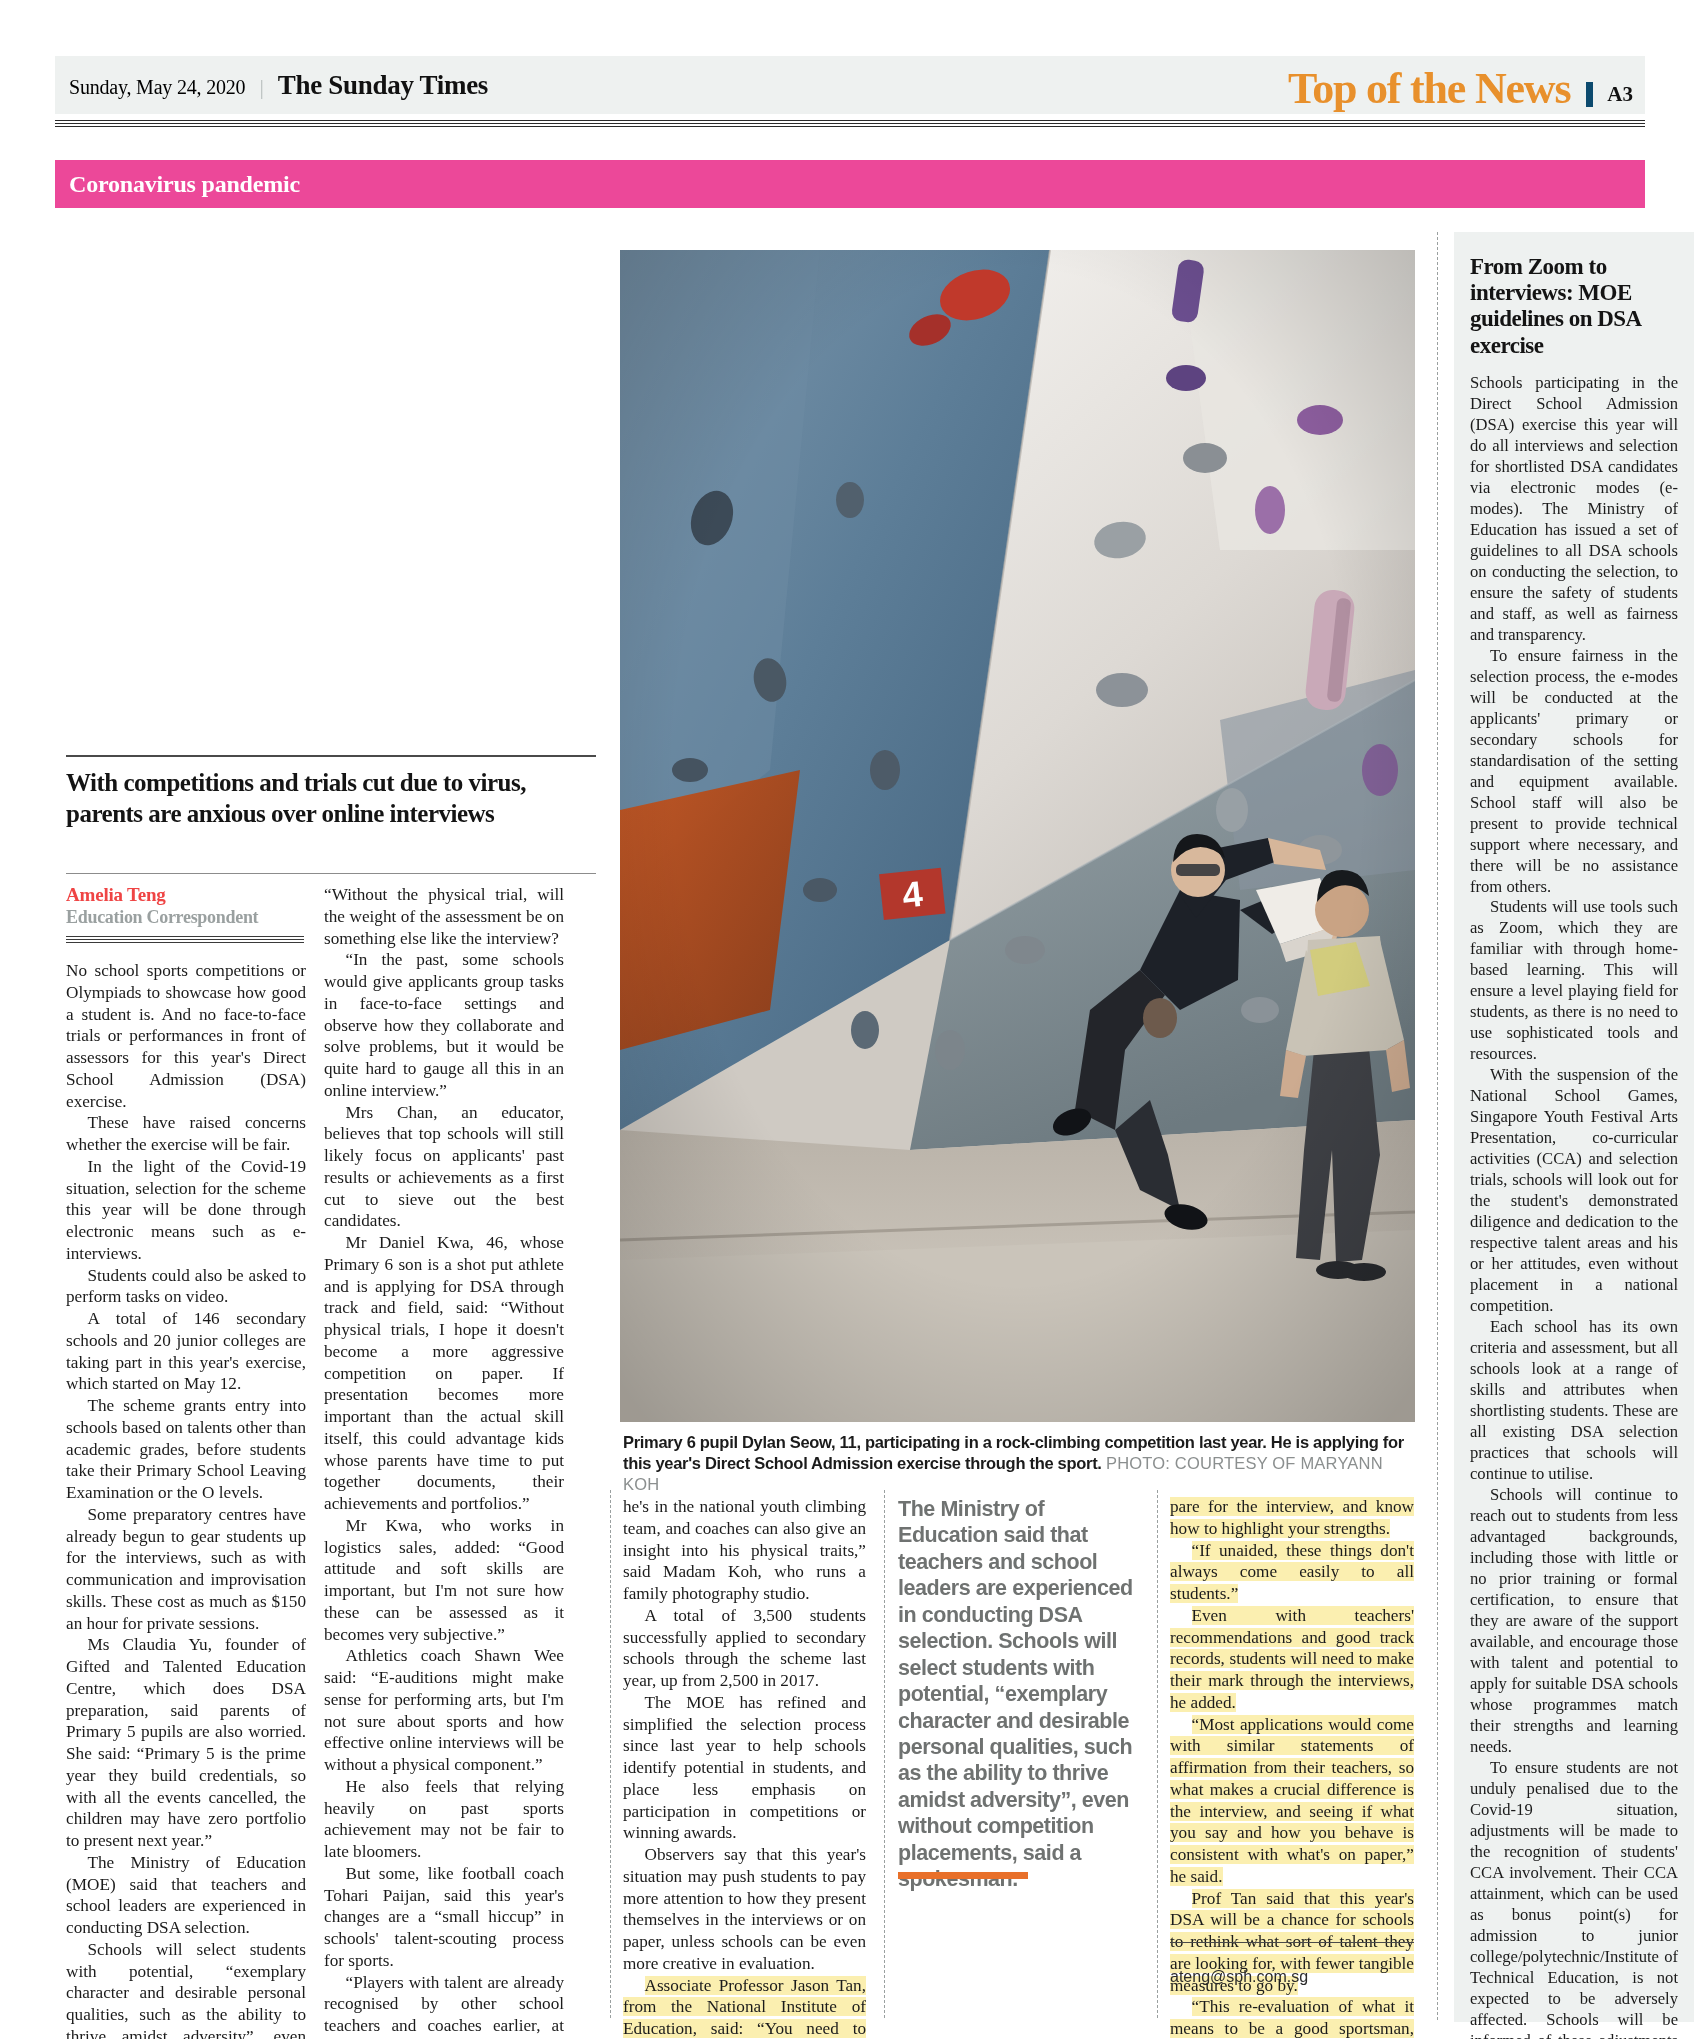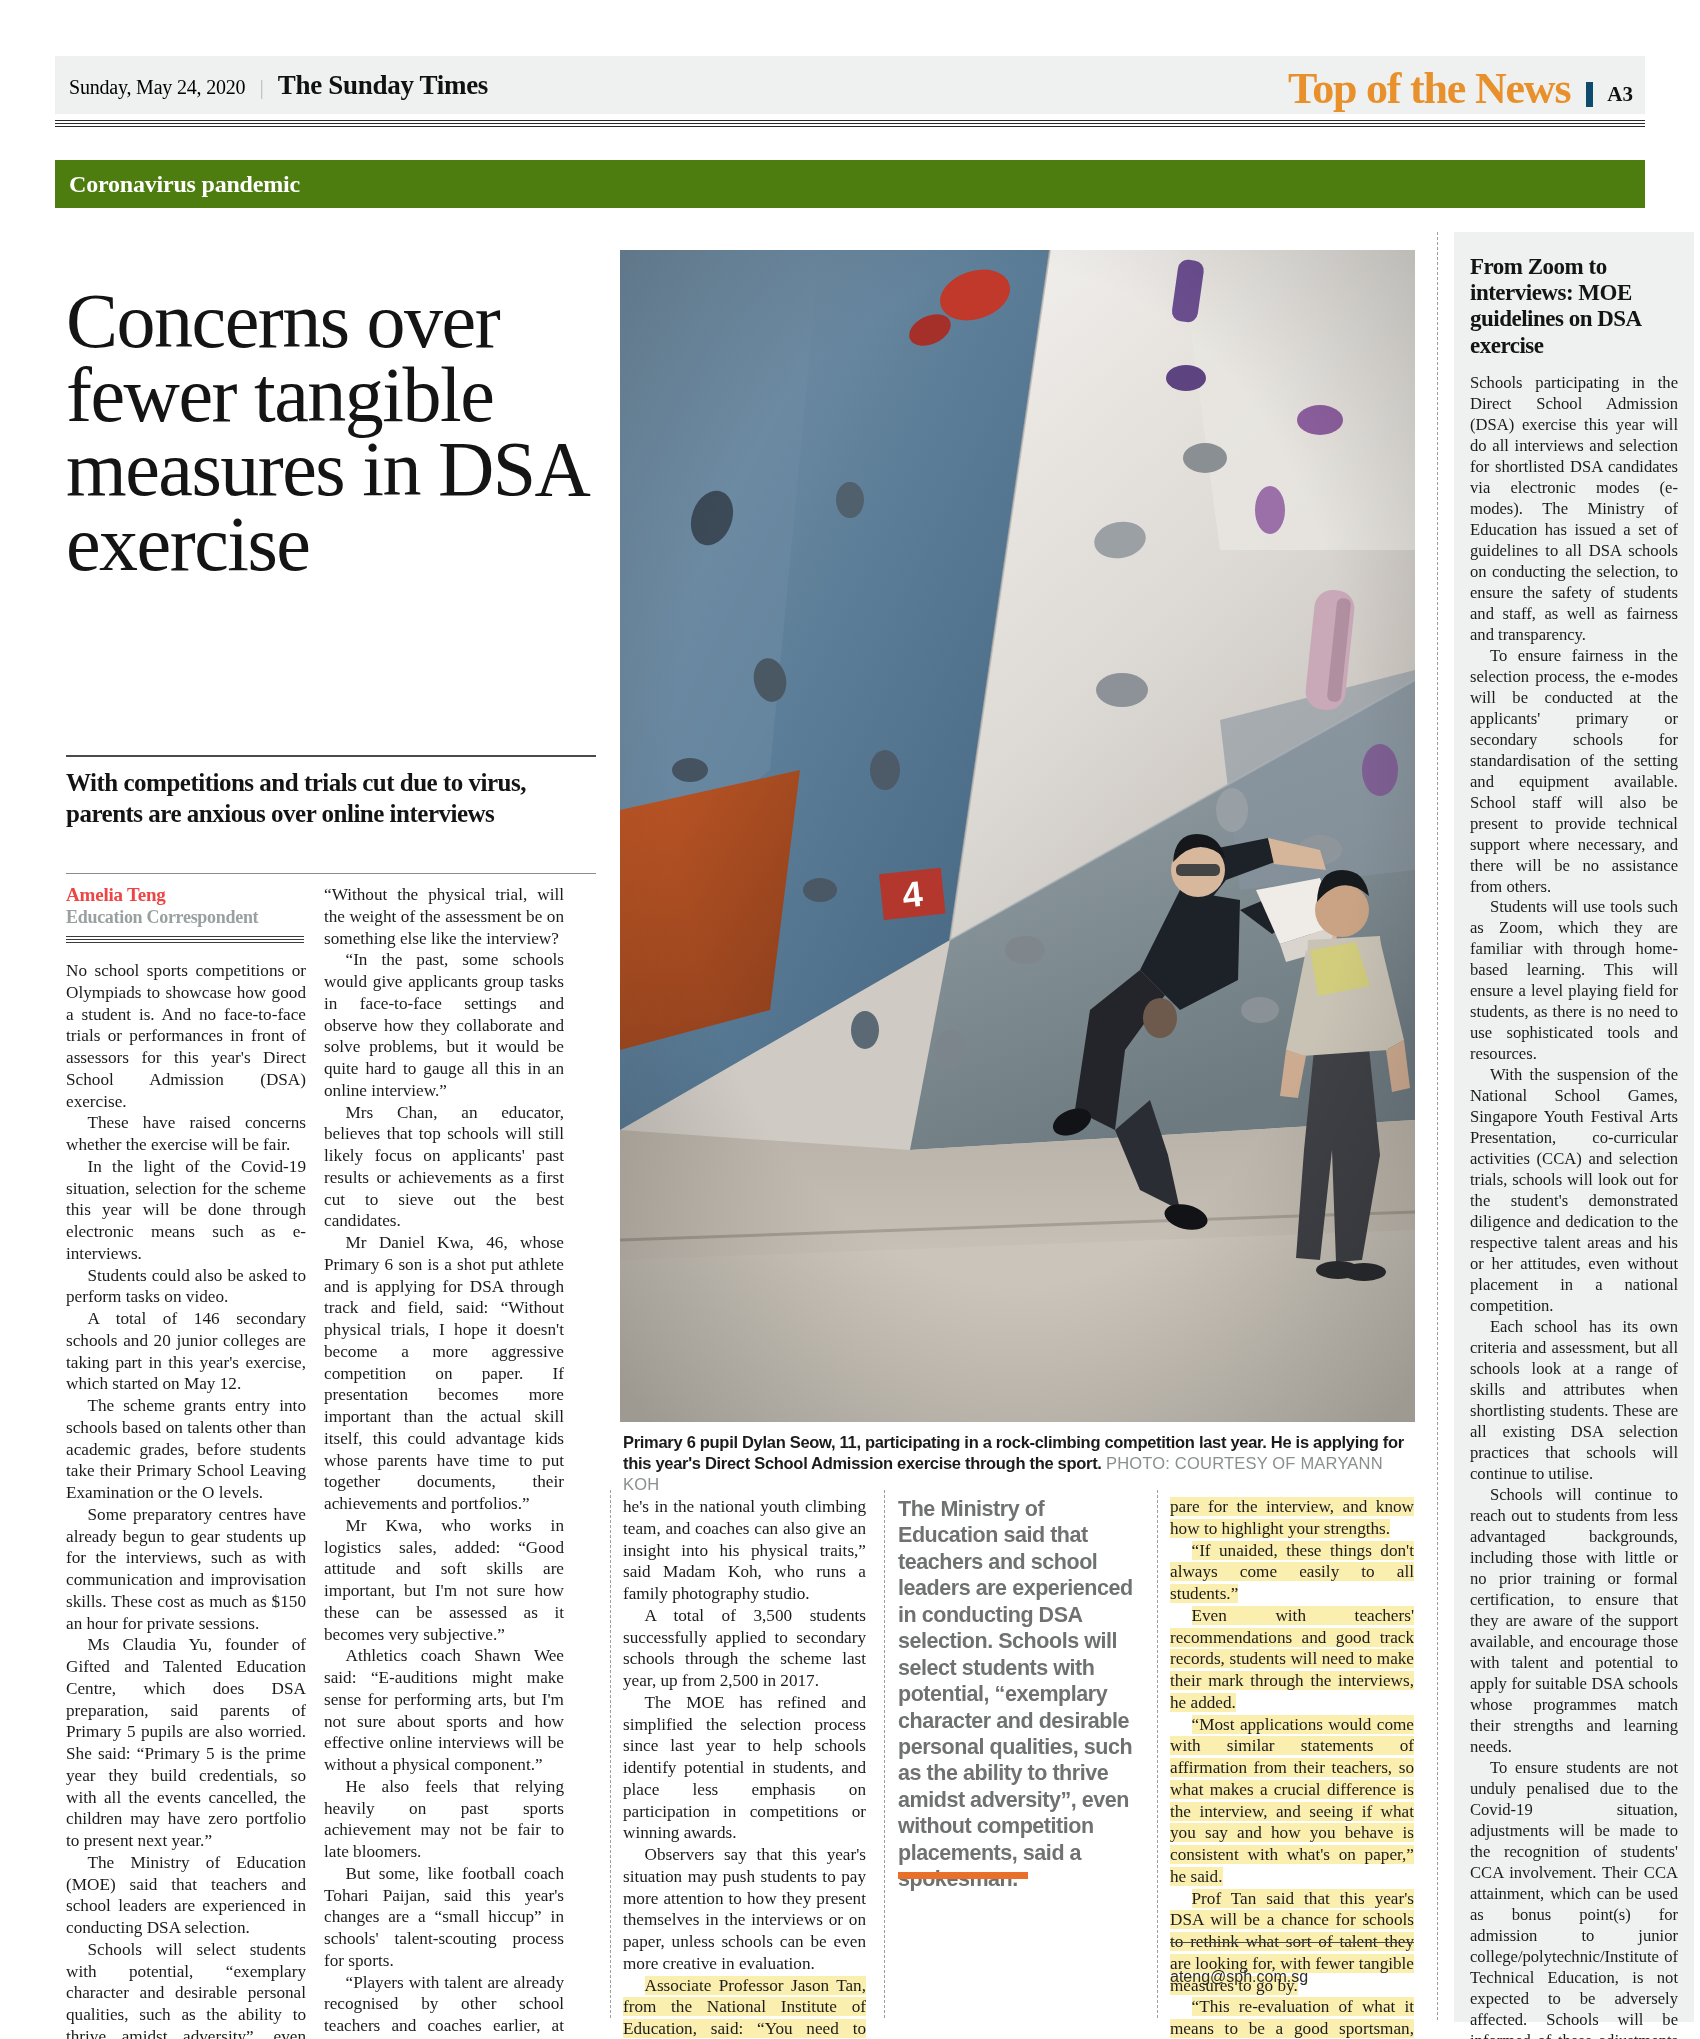--- a/index.html
+++ b/index.html
@@ -30,21 +30,21 @@
   }
   .mast-page { font-size:21px; font-weight:bold; color:#111; border-left:7px solid #0c4a6e; padding-left:14px; }
 
   .rule-stack { position:absolute; left:55px; width:1590px; }
   .rule-thin { height:1px; background:#2a2a2a; }
   .rule-gap { height:2px; background:#fff; }
 
   
   .kicker {
     position:absolute; left:55px; top:160px; width:1590px; height:48px;
-    background:#4d7c0f; display:flex; align-items:center;
+    background:#ec4899; display:flex; align-items:center;
   }
   .kicker-text {
     font-size:24px; font-weight:bold; color:#ffffff; padding-left:14px; letter-spacing:-0.2px;
   }
 
   
   .headline {
     position:absolute; left:66px; top:232px; width:530px;
     font-size:78px; line-height:0.95; color:#141414; font-weight:normal;
     letter-spacing:-1.5px;
@@ -129,21 +129,20 @@
       <div class="rule-gap"></div>
       <div class="rule-thin"></div>
     <div class="rule-gap"></div>
       <div class="rule-thin"></div>
   </div>
 
   <div class="kicker">
     <span class="kicker-text">Coronavirus pandemic</span>
   </div>
 
-  <h1 class="headline">Concerns over fewer tangible measures in DSA exercise</h1>
   <div class="hl-rule"></div>
   <div class="subhead">With competitions and trials cut due to virus, parents are anxious over online interviews</div>
   <div class="sub-rule"></div>
 
   <div class="byline">
     <div class="byline-name">Amelia Teng</div>
     <div class="byline-role">Education Correspondent</div>
   </div>
   <div class="byline-rules">
     <div class="r"></div>

